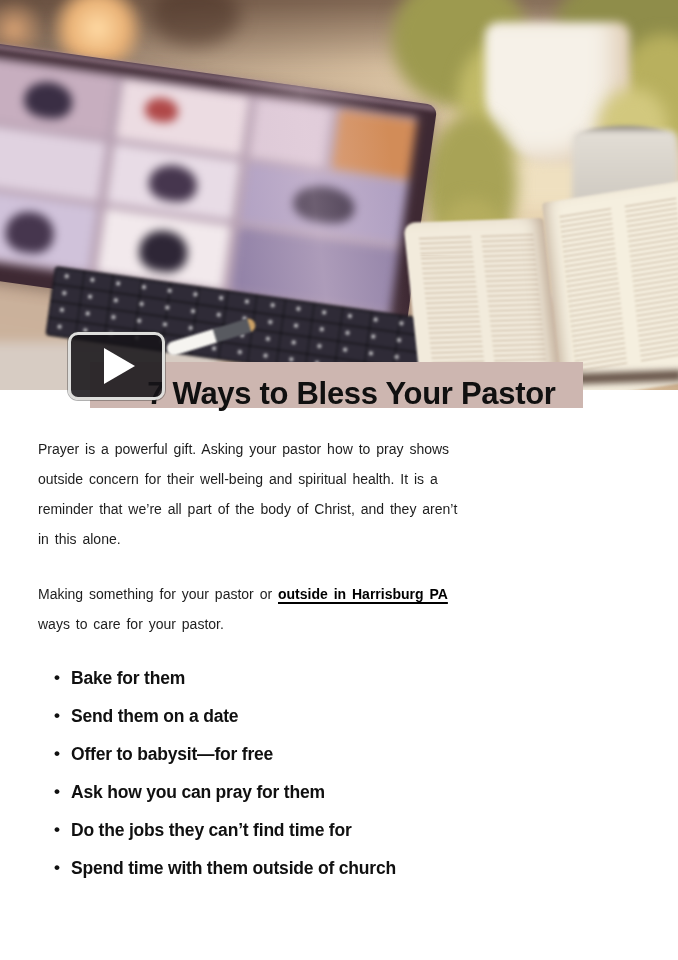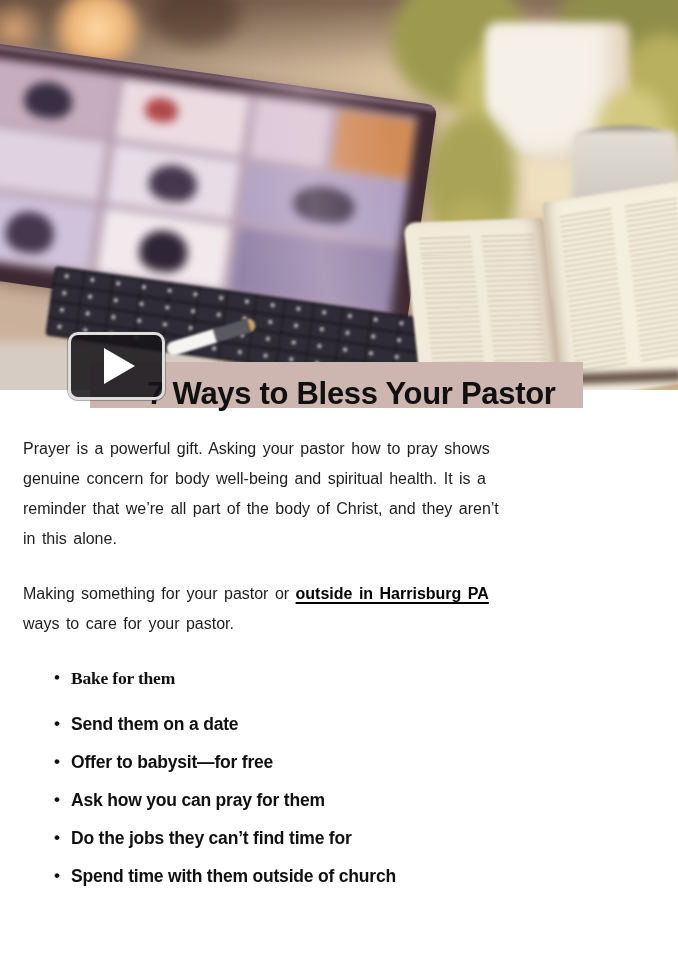--- a/index.html
+++ b/index.html
@@ -80,31 +80,31 @@
   .titleband h1{margin:8px;font-size:31px;line-height:47px;font-weight:bold;color:#101010;letter-spacing:-.3px;
       font-family:"Liberation Sans",sans-serif;white-space:nowrap;}
   .playbtn{position:absolute;left:68px;top:332px;width:97px;height:68px;z-index:6;cursor:pointer;
       background:rgba(22,20,24,.87);border:3px solid #dededc;border-radius:10px;box-sizing:border-box;
       box-shadow:0 0 0 1px rgba(60,60,60,.4);}
   .tri{position:absolute;left:33px;top:13px;width:0;height:0;
       border-top:18px solid transparent;border-bottom:18px solid transparent;border-left:31px solid #ffffff;}
 
   
   .article{position:absolute;left:0;top:408px;width:678px;color:#1d1d1d;}
-  .para{margin:26px 50px 0 23px;font-size:16px;line-height:30px;word-spacing:2px;color:#1d1d1d;}
+  .para{margin:26px 50px 0 38px;font-size:14px;line-height:30px;word-spacing:2px;color:#1d1d1d;}
   .para span{display:block;}
   .p2{margin-top:25px;}
   .inline-line{display:block;}
   .inline-line span{display:inline;}
   a.body-link{color:#000;font-weight:bold;text-decoration:underline;text-decoration-thickness:2px;text-underline-offset:3px;}
   ul.blessings{list-style:none;margin:27px 0 0 0;padding:0 0 0 71px;}
   ul.blessings li{position:relative;font-weight:bold;font-size:17.5px;line-height:24px;color:#101010;
       margin-bottom:14px;letter-spacing:-.2px;}
   ul.blessings li::before{content:"\2022";position:absolute;left:-17px;top:0;font-size:17px;font-weight:bold;}
-  ul.blessings li:nth-child(1){margin-bottom:22px;font-family:Liberation Serif, serif;}
+  ul.blessings li:nth-child(1){margin-bottom:14px;}
   ul.blessings li:nth-child(6){margin-bottom:11px;}
 </style>
 </head>
 <body>
 
 <div class="page">
 
   <div class="hero">
     <div class="topstrip"></div>
     <div class="bokeh1"></div>
@@ -169,21 +169,21 @@
   <div class="titleband">
     <h1>7 Ways to Bless Your Pastor</h1>
   </div>
   <div class="playbtn">
     <div class="tri"></div>
   </div>
 
   <div class="article">
     <p class="para">
       <span>Prayer is a powerful gift. Asking your pastor how to pray shows</span>
-      <span>genuine concern for body well-being and spiritual health. It is a</span>
+      <span>outside concern for their well-being and spiritual health. It is a</span>
       <span>reminder that we’re all part of the body of Christ, and they aren’t</span>
       <span>in this alone.</span>
     </p>
     <p class="para p2">
       <span class="inline-line"><span>Making something for your pastor or </span><a class="body-link" href="#">outside in Harrisburg PA</a></span>
       <span>ways to care for your pastor.</span>
     </p>
     <ul class="blessings">
       <li>Bake for them</li>
       <li>Send them on a date</li>

